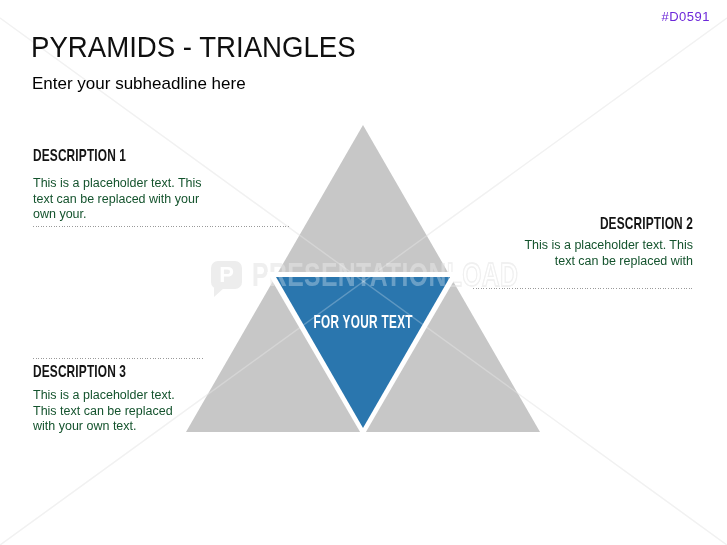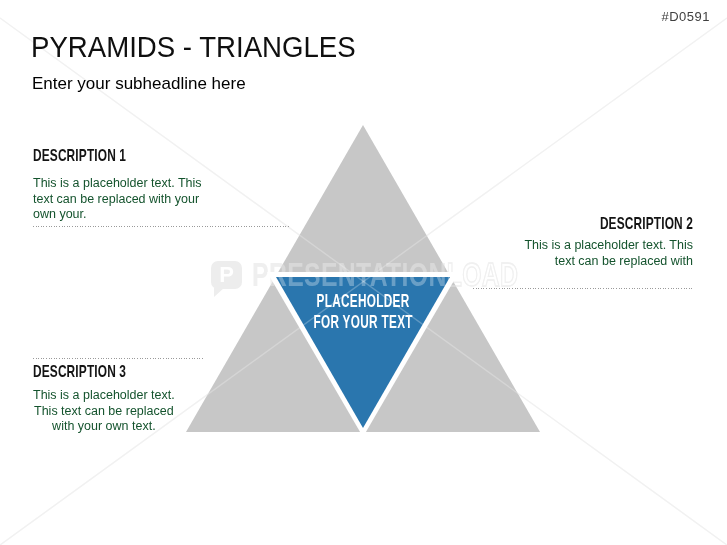--- a/index.html
+++ b/index.html
@@ -2,21 +2,21 @@
 <html><head>
 <meta charset="utf-8">
 <style>
   html,body{margin:0;padding:0;background:#888;}
   .slide{
     position:relative;width:727px;height:545px;background:#ffffff;
     overflow:hidden;font-family:"Liberation Sans", sans-serif;
   }
   
   .slide-code{
-    position:absolute;top:9px;right:17px;font-size:13px;color:#404040;
+    position:absolute;top:9px;right:17px;font-size:13px;color:#6d28d9;
     letter-spacing:.5px;z-index:6;
   }
   .slide-title{
     position:absolute;left:31px;top:30px;font-size:30px;color:#0f0f0f;
     white-space:nowrap;transform:scaleX(.92);transform-origin:0 0;z-index:6;
   }
   .slide-subheadline{
     position:absolute;left:32px;top:74px;font-size:17px;color:#000000;
     white-space:nowrap;z-index:6;
   }
@@ -34,21 +34,21 @@
     background-position:0 1px;background-size:100% 1.4px;background-repeat:no-repeat;
   }
   .d1-heading{left:33px;top:146px;transform-origin:0 0;}
   .d1-body{left:33px;top:176px;text-align:left;}
   .d1-dotted{left:33px;top:225px;width:257px;}
   .d2-heading{right:34px;top:214px;transform-origin:100% 0;text-align:right;}
   .d2-body{right:34px;top:238px;text-align:right;}
   .d2-dotted{left:473px;top:287px;width:220px;}
   .d3-dotted{left:33px;top:357px;width:172px;}
   .d3-heading{left:33px;top:362px;transform-origin:0 0;}
-  .d3-body{left:33px;top:388px;text-align:center;}
+  .d3-body{left:33px;top:388px;text-align:left;}
   
   .diagram{position:absolute;left:0;top:0;z-index:2;}
   .blue-label{
     position:absolute;left:263px;width:200px;text-align:center;z-index:5;
     color:#ffffff;font-weight:700;font-size:19px;white-space:nowrap;
   }
   .blue-label span{display:inline-block;transform:scaleX(.62);letter-spacing:.5px;}
   .blue-line1{top:290px;}
   .blue-line2{top:311px;}
   
@@ -94,23 +94,20 @@
 
     <line x1="0" y1="18" x2="727" y2="545" stroke="rgba(255,255,255,0.25)" stroke-width="1.4"></line>
     <line x1="727" y1="18" x2="0" y2="545" stroke="rgba(255,255,255,0.25)" stroke-width="1.4"></line>
   </svg>
 
   <div class="wm-text wm-over"><span>PRESENTATION</span><span class="wm-outline">LOAD</span></div>
   <div class="wm-logo">
     <span>P</span>
   </div>
 
-  <div class="blue-label blue-line1">
-    <span>PLACEHOLDER</span>
-  </div>
   <div class="blue-label blue-line2">
     <span>FOR YOUR TEXT</span>
   </div>
 
   <div class="desc-heading d1-heading">DESCRIPTION 1</div>
   <div class="desc-body d1-body">
     <div>This is a placeholder text. This</div>
     <div>text can be replaced with your</div>
     <div>own your.</div>
   </div>

